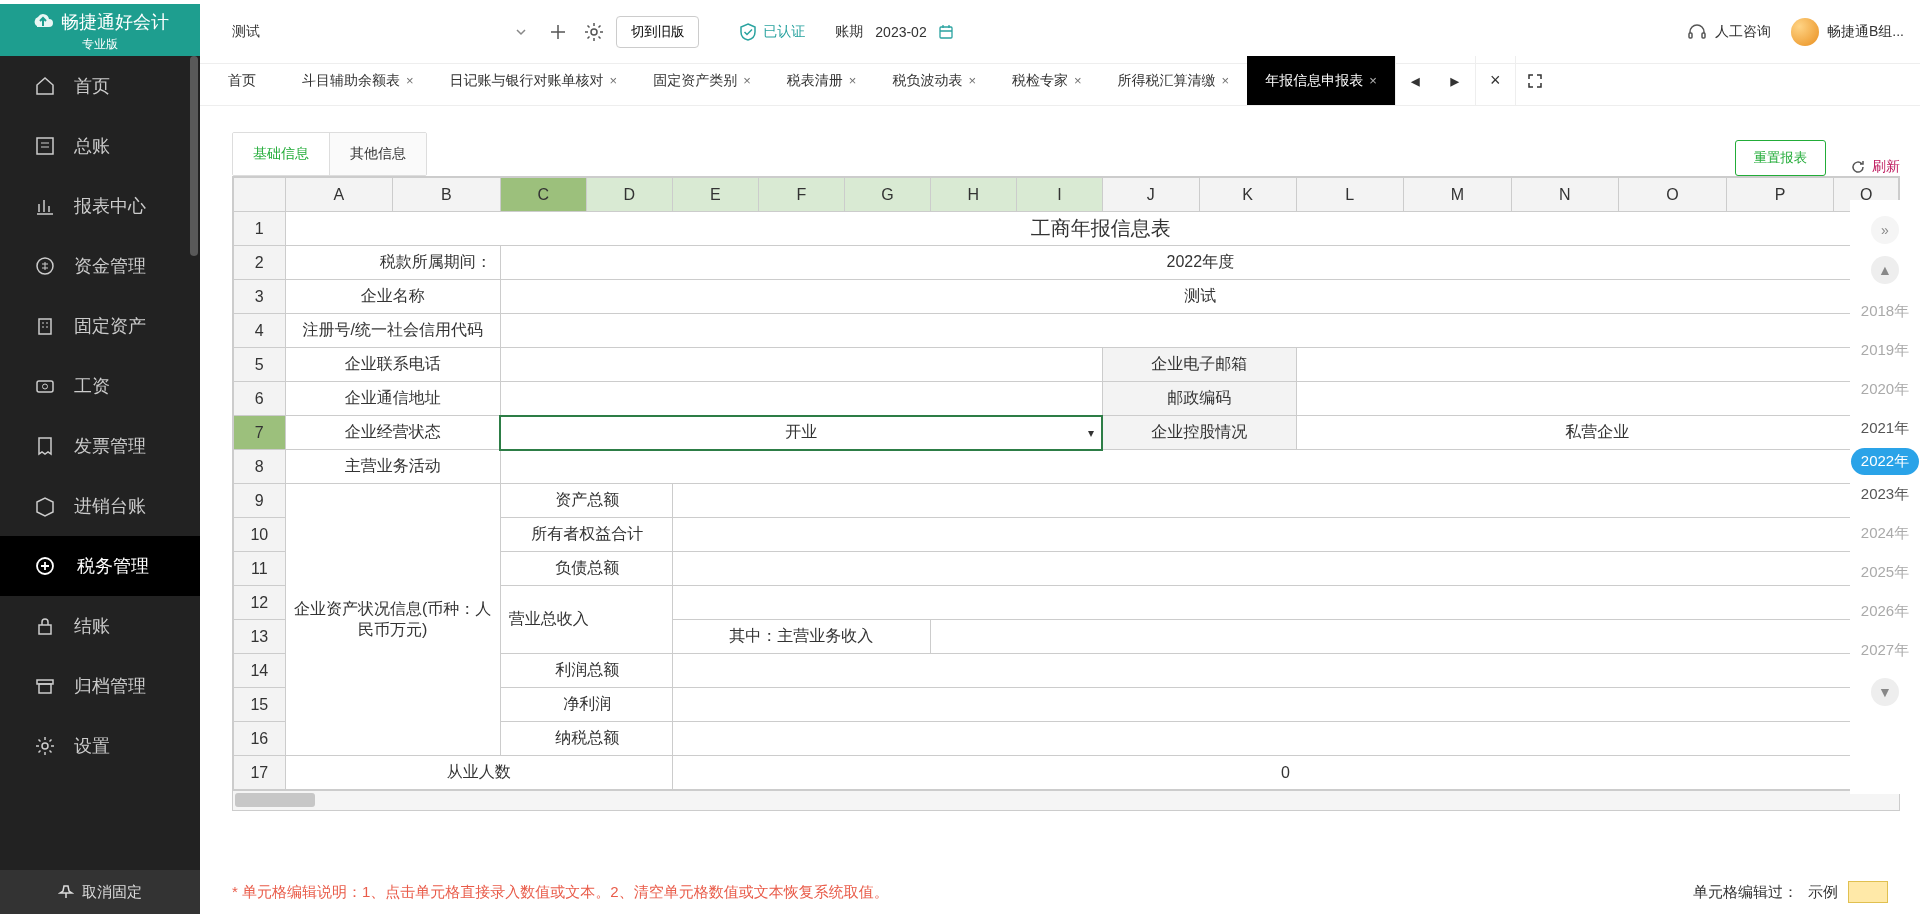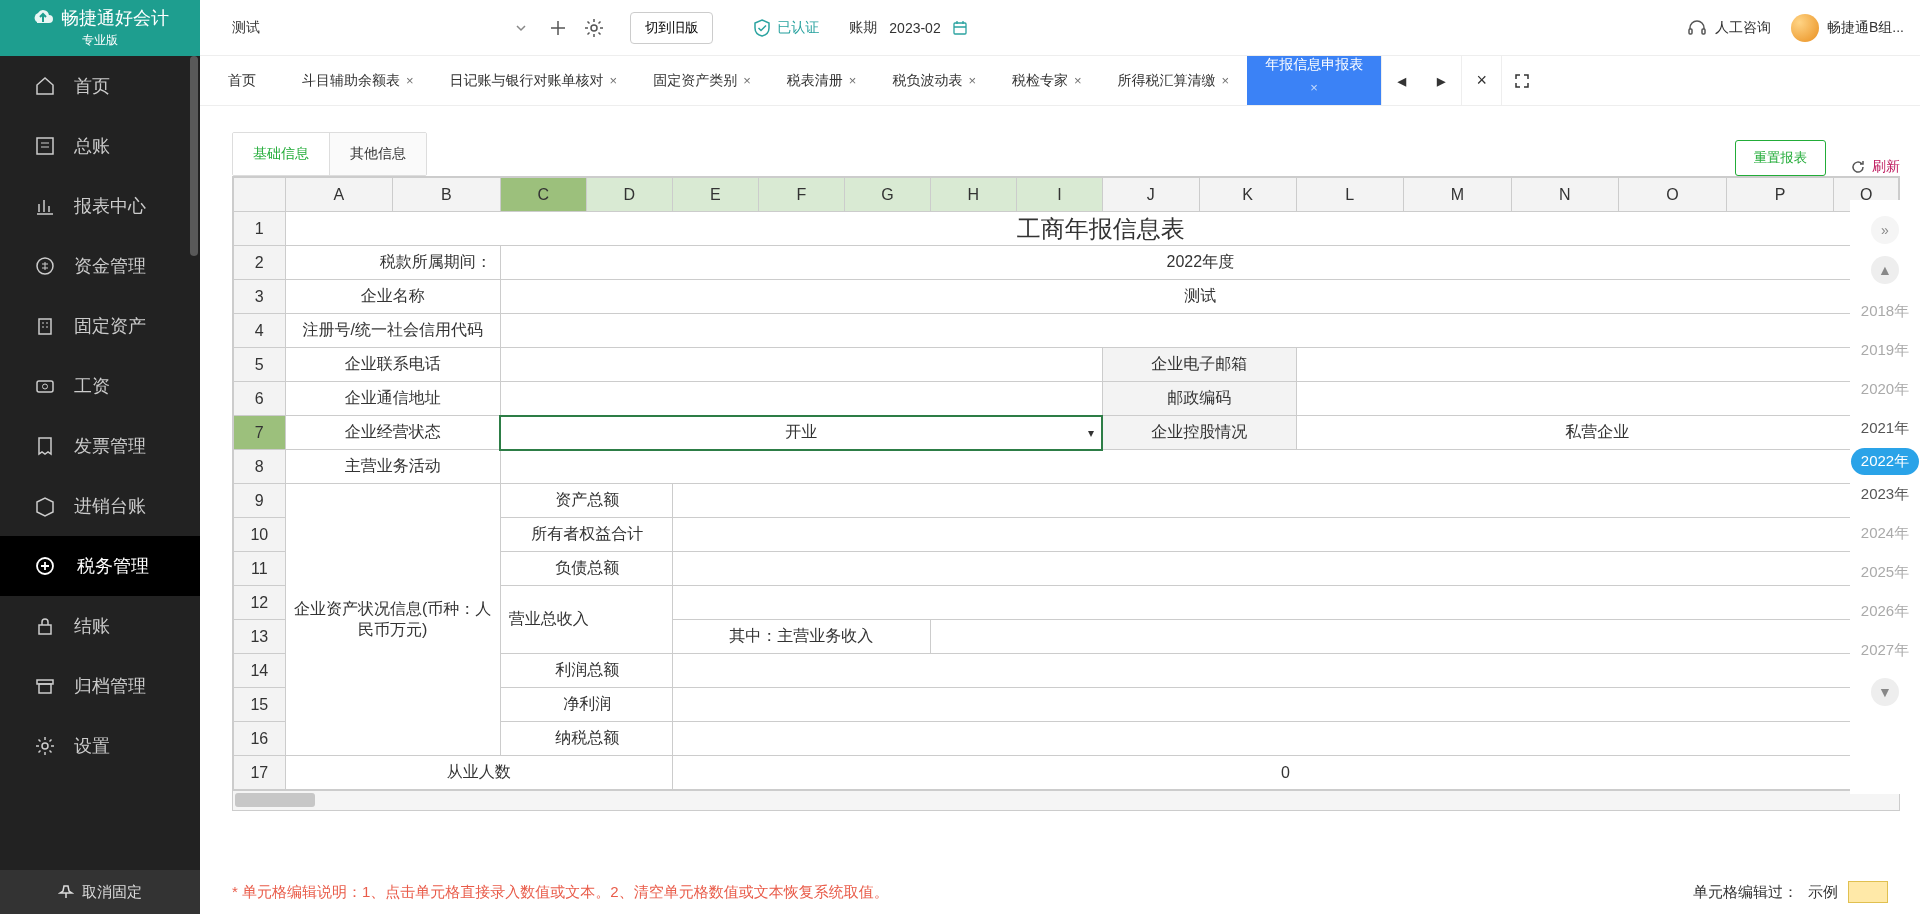--- a/index.html
+++ b/index.html
@@ -1,25 +1,25 @@
 <!DOCTYPE html>
 <html><head>
 <meta charset="utf-8">
 <style>
 * { box-sizing: border-box; margin: 0; padding: 0; font-family: "Microsoft YaHei", Arial, sans-serif; }
 body { width: 1920px; height: 914px; overflow: hidden; background: #fff; font-size: 14px; color: #333; }
 
 
-.header { height: 56px; display: flex; align-items: center; padding: 0 16px; border-bottom: 1px solid #eee; }
+.header { height: 64px; display: flex; align-items: center; padding: 0 16px; border-bottom: 1px solid #eee; }
 .logo { width: 200px; height: 56px; background: #1e9e8f; color: #fff; display: flex; flex-direction: column; align-items: center; justify-content: center; margin-left: -16px; padding-left: 0; }
 .logo-main { display: flex; align-items: center; gap: 6px; font-size: 18px; font-weight: 500; }
 .logo-sub { font-size: 12px; margin-top: 2px; }
 .dropdown-org { margin-left: 20px; width: 320px; height: 36px; display: flex; align-items: center; justify-content: space-between; padding: 0 12px; color: #333; cursor: pointer; }
 .hd-icon { width: 36px; height: 36px; display: flex; align-items: center; justify-content: center; cursor: pointer; color: #666; }
-.switch-btn { margin-left: 18px; padding: 6px 14px; border: 1px solid #ccc; border-radius: 4px; cursor: pointer; background: #fff; }
+.switch-btn { margin-left: 4px; padding: 6px 14px; border: 1px solid #ccc; border-radius: 4px; cursor: pointer; background: #fff; }
 .verified { margin-left: 40px; color: #2aa3a0; display: flex; align-items: center; gap: 6px; }
 .period { margin-left: 30px; display: flex; align-items: center; gap: 12px; color: #333; }
 .period-val { display: flex; align-items: center; gap: 11px; color: #333; }
 .spacer { flex: 1; }
 .consult { display: flex; align-items: center; gap: 8px; margin-right: 20px; cursor: pointer; }
 .avatar { width: 28px; height: 28px; border-radius: 50%; background: radial-gradient(circle at 30% 30%, #ffd485, #e98f1f); margin-right: 8px; }
 .user-name { max-width: 120px; overflow: hidden; text-overflow: ellipsis; white-space: nowrap; }
 
 
 .sidebar { position: absolute; top: 56px; left: 0; width: 200px; bottom: 0; background: #222; color: #ccc; overflow-y: auto; }
@@ -27,21 +27,21 @@
 .side-item.active { background: #000; color: #fff; gap: 21px; }
 .side-icon { width: 22px; height: 22px; display: flex; align-items: center; justify-content: center; }
 .side-scroll { position: absolute; right: 2px; top: 0; width: 8px; height: 200px; background: rgba(255,255,255,0.25); border-radius: 4px; }
 .pin-bar { position: absolute; bottom: 0; left: 0; right: 0; height: 44px; background: #333; color: #ddd; display: flex; align-items: center; justify-content: center; gap: 8px; cursor: pointer; font-size: 15px; }
 
 
 .main { position: absolute; top: 56px; left: 200px; right: 0; bottom: 0; display: flex; flex-direction: column; }
 .tabs { height: 50px; display: flex; align-items: stretch; border-bottom: 1px solid #eee; position: relative; }
 .tab { display: flex; align-items: center; padding: 0 18px; gap: 6px; cursor: pointer; color: #333; white-space: nowrap; }
 .tab.home { padding: 0 28px; }
-.tab.active { background: #3b82f6; color: #fff; flex-direction: column; }
+.tab.active { background: #000000; color: #fff; }
 .tab .close { font-size: 13px; opacity: 0.7; }
 .tab-ctrl { width: 40px; display: flex; align-items: center; justify-content: center; cursor: pointer; color: #333; font-size: 18px; }
 .tab-ctrl.border-l { border-left: 1px solid #eee; }
 
 .subtabs-row { height: 70px; display: flex; align-items: flex-end; padding: 0 20px 0 32px; }
 .subtabs { display: flex; border: 1px solid #ddd; border-radius: 2px; overflow: hidden; }
 .subtab { padding: 12px 20px; cursor: pointer; background: #fafafa; }
 .subtab.active { background: #fff; color: #22ac38; }
 .subtab + .subtab { border-left: 1px solid #ddd; }
 .reset-btn { padding: 8px 18px; border: 1px solid #22ac38; color: #22ac38; border-radius: 3px; background: #fff; cursor: pointer; }
@@ -375,21 +375,21 @@
             <th>M</th>
             <th>N</th>
             <th>O</th>
             <th>P</th>
             <th>Q</th>
           </tr>
         </thead>
         <tbody>
           <tr>
               <td class="row-hdr">1</td>
-              <td colspan="17" style="font-size:24px;padding-left:24px;">工商年报信息表</td>
+              <td colspan="17" style="font-size:20px;padding-left:24px;">工商年报信息表</td>
             </tr>
           <tr>
               <td class="row-hdr">2</td>
               <td colspan="2" class="right">税款所属期间：</td>
               <td colspan="15" class="left">2022年度</td>
             </tr>
           <tr>
               <td class="row-hdr">3</td>
               <td colspan="2">企业名称</td>
               <td colspan="15" class="left">测试</td>

